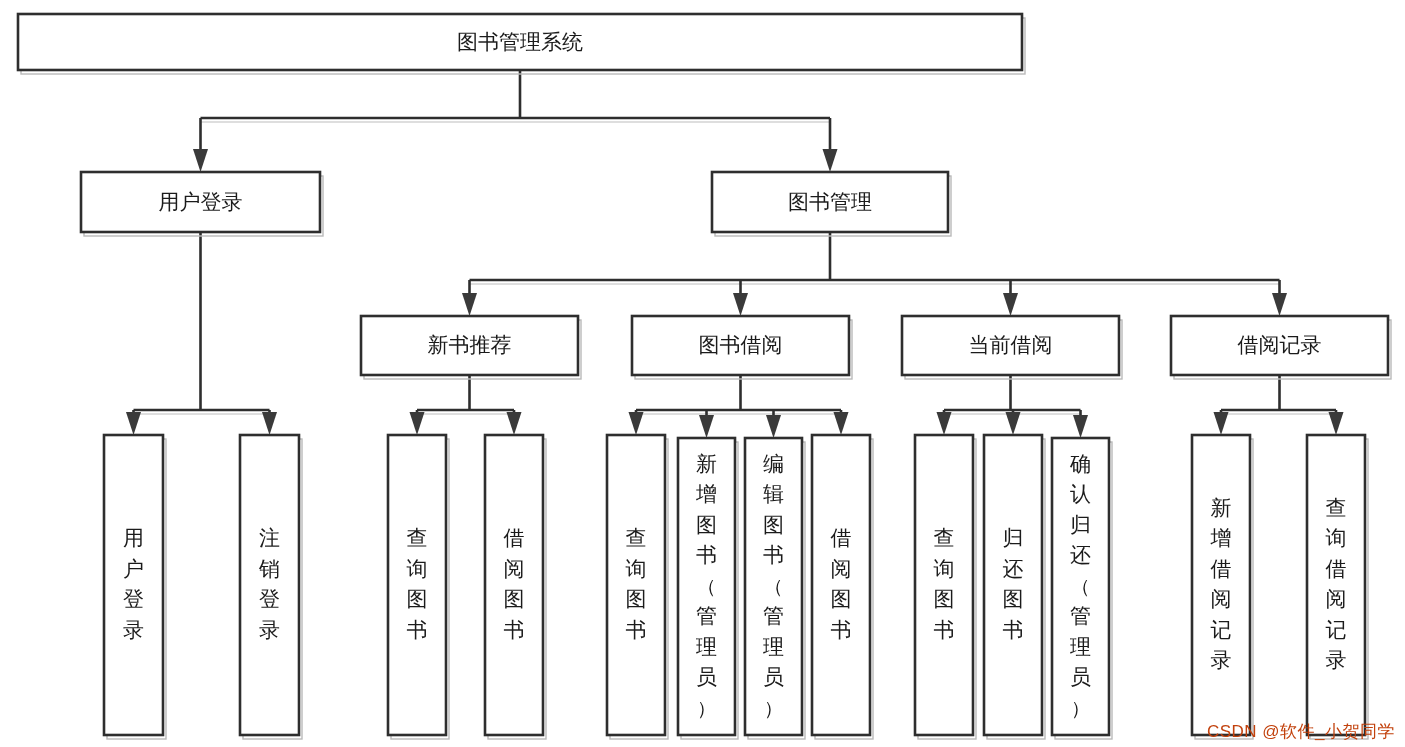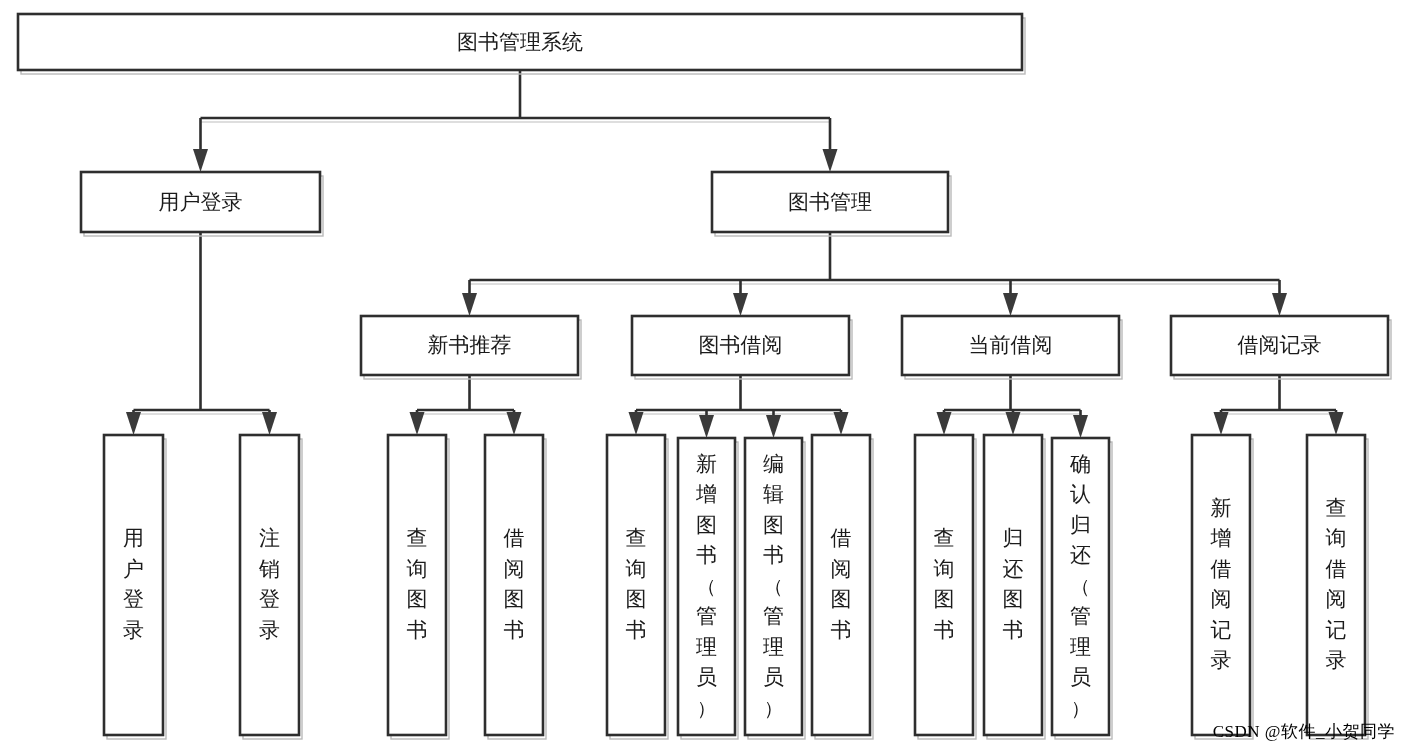--- a/index.html
+++ b/index.html
@@ -63,23 +63,23 @@
   .node-label-v {
     fill: #1b1b1b;
     font-family: "Liberation Sans", "DejaVu Sans", sans-serif;
     font-size: 21px;
     text-anchor: middle;
   }
   .watermark-text {
     position: absolute;
     right: 10px;
     bottom: 4px;
-    font-family: Liberation Serif, serif;
+    font-family: Liberation Sans, sans-serif;
     font-size: 17px;
-    color: #000000;
+    color: #c2410c;
     letter-spacing: 0.5px;
     white-space: nowrap;
     user-select: none;
   }
 </style>
 </head>
 <body>
 
 <div id="diagram-root">
   <svg id="tree-svg" viewBox="0 0 1405 747" xmlns="http://www.w3.org/2000/svg">

